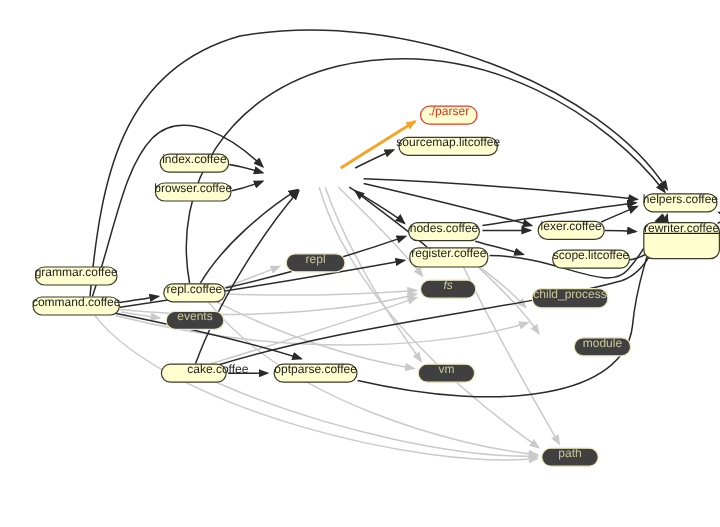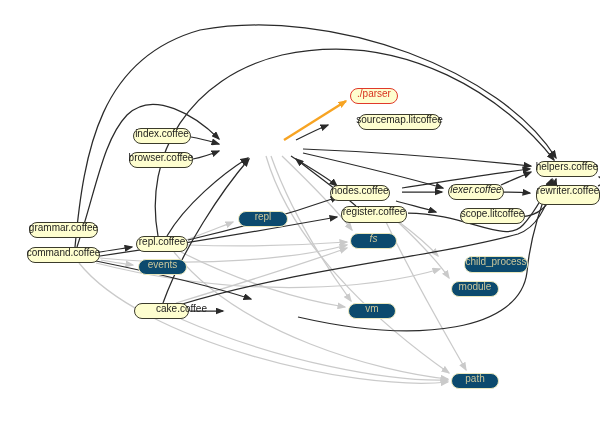--- a/index.html
+++ b/index.html
@@ -3,21 +3,21 @@
 <meta charset="utf-8">
 <style>
   html,body{margin:0;padding:0;background:#ffffff;}
   .stage{position:relative;width:600px;height:439px;background:#ffffff;overflow:hidden;
          font-family:"Liberation Sans", sans-serif;}
   #edge-layer{position:absolute;left:0;top:0;width:600px;height:439px;}
   #node-layer{position:absolute;left:0;top:0;width:600px;height:439px;}
   .node{position:absolute;box-sizing:border-box;display:flex;align-items:flex-start;justify-content:center;
         border-radius:8px;font-size:10px;line-height:1;white-space:nowrap;
         border:1.2px solid #3b3b2c;background:#fefecf;color:#1c1c1c;}
-  .node.faded{border-color:#ebe8bd;background:#0c4a6e;color:#cbc79b;}
+  .node.faded{border-color:#ebe8bd;background:#404040;color:#cbc79b;}
   .node.missing{border-color:#e0392a;color:#d8321f;background:#fefecf;}
 </style>
 </head>
 <body>
 
 <div class="stage">
   <svg id="edge-layer" width="600" height="439" viewBox="0 0 600 439" xmlns="http://www.w3.org/2000/svg">
     <defs id="marker-defs">
         <marker id="arrow-black" markerWidth="9" markerHeight="7" refX="7.5" refY="3.5" orient="auto" markerUnits="userSpaceOnUse">
           <path d="M0,0 L9,3.5 L0,7 Z" fill="#2a2a2a"></path>
@@ -79,33 +79,33 @@
   <div id="node-layer">
       <div class="node" style="left: 133px; top: 128px; width: 58px; height: 16px;">
         <span>index.coffee</span>
       </div>
       <div class="node" style="left: 129px; top: 152px; width: 64px; height: 16px;">
         <span>browser.coffee</span>
       </div>
       <div class="node missing" style="left: 350px; top: 88px; width: 48px; height: 16px;">
         <span>./parser</span>
       </div>
-      <div class="node" style="left: 332px; top: 114px; width: 83px; height: 16px; margin-left: 26px;">
+      <div class="node" style="left: 332px; top: 114px; width: 83px; height: 16px;">
         <span>sourcemap.litcoffee</span>
       </div>
       <div class="node" style="left: 536px; top: 161px; width: 62px; height: 16px;">
         <span>helpers.coffee</span>
       </div>
-      <div class="node" style="left: 330px; top: 185px; width: 60px; height: 16px;">
+      <div class="node" style="left: 340px; top: 185px; width: 60px; height: 16px;">
         <span>nodes.coffee</span>
       </div>
-      <div class="node" style="left: 448px; top: 184px; width: 56px; height: 16px; font-style: italic;">
+      <div class="node" style="left: 448px; top: 184px; width: 56px; height: 16px;">
         <span>lexer.coffee</span>
       </div>
-      <div class="node" style="left: 536px; top: 185px; width: 64px; height: 20px;">
+      <div class="node" style="left: 536px; top: 185px; width: 64px; height: 31px; text-decoration: underline;">
         <span>rewriter.coffee</span>
       </div>
       <div class="node" style="left: 341px; top: 206px; width: 66px; height: 17px;">
         <span>register.coffee</span>
       </div>
       <div class="node" style="left: 460px; top: 208px; width: 65px; height: 16px;">
         <span>scope.litcoffee</span>
       </div>
       <div class="node" style="left: 27px; top: 247px; width: 73px; height: 16px;">
         <span>command.coffee</span>
@@ -118,27 +118,30 @@
       </div>
       <div class="node faded" style="left: 238px; top: 211px; width: 50px; height: 16px;">
         <span>repl</span>
       </div>
       <div class="node faded" style="left: 138px; top: 259px; width: 49px; height: 16px;">
         <span>events</span>
       </div>
       <div class="node" style="left: 134px; top: 303px; width: 55px; height: 16px; padding-left: 40px;">
         <span>cake.coffee</span>
       </div>
+      <div class="node" style="left: 228px; top: 303px; width: 70px; height: 16px;">
+        <span>optparse.coffee</span>
+      </div>
       <div class="node faded" style="left: 350px; top: 233px; width: 47px; height: 16px; font-style: italic;">
         <span>fs</span>
       </div>
-      <div class="node faded" style="left: 443px; top: 256px; width: 64px; height: 17px; margin-left: 21px;">
+      <div class="node faded" style="left: 443px; top: 240px; width: 64px; height: 17px;">
         <span>child_process</span>
       </div>
-      <div class="node faded" style="left: 451px; top: 281px; width: 48px; height: 16px;">
+      <div class="node faded" style="left: 478px; top: 281px; width: 48px; height: 16px;">
         <span>module</span>
       </div>
       <div class="node faded" style="left: 348px; top: 303px; width: 48px; height: 16px;">
         <span>vm</span>
       </div>
       <div class="node faded" style="left: 451px; top: 373px; width: 48px; height: 16px;">
         <span>path</span>
       </div>
     </div>
 </div>

